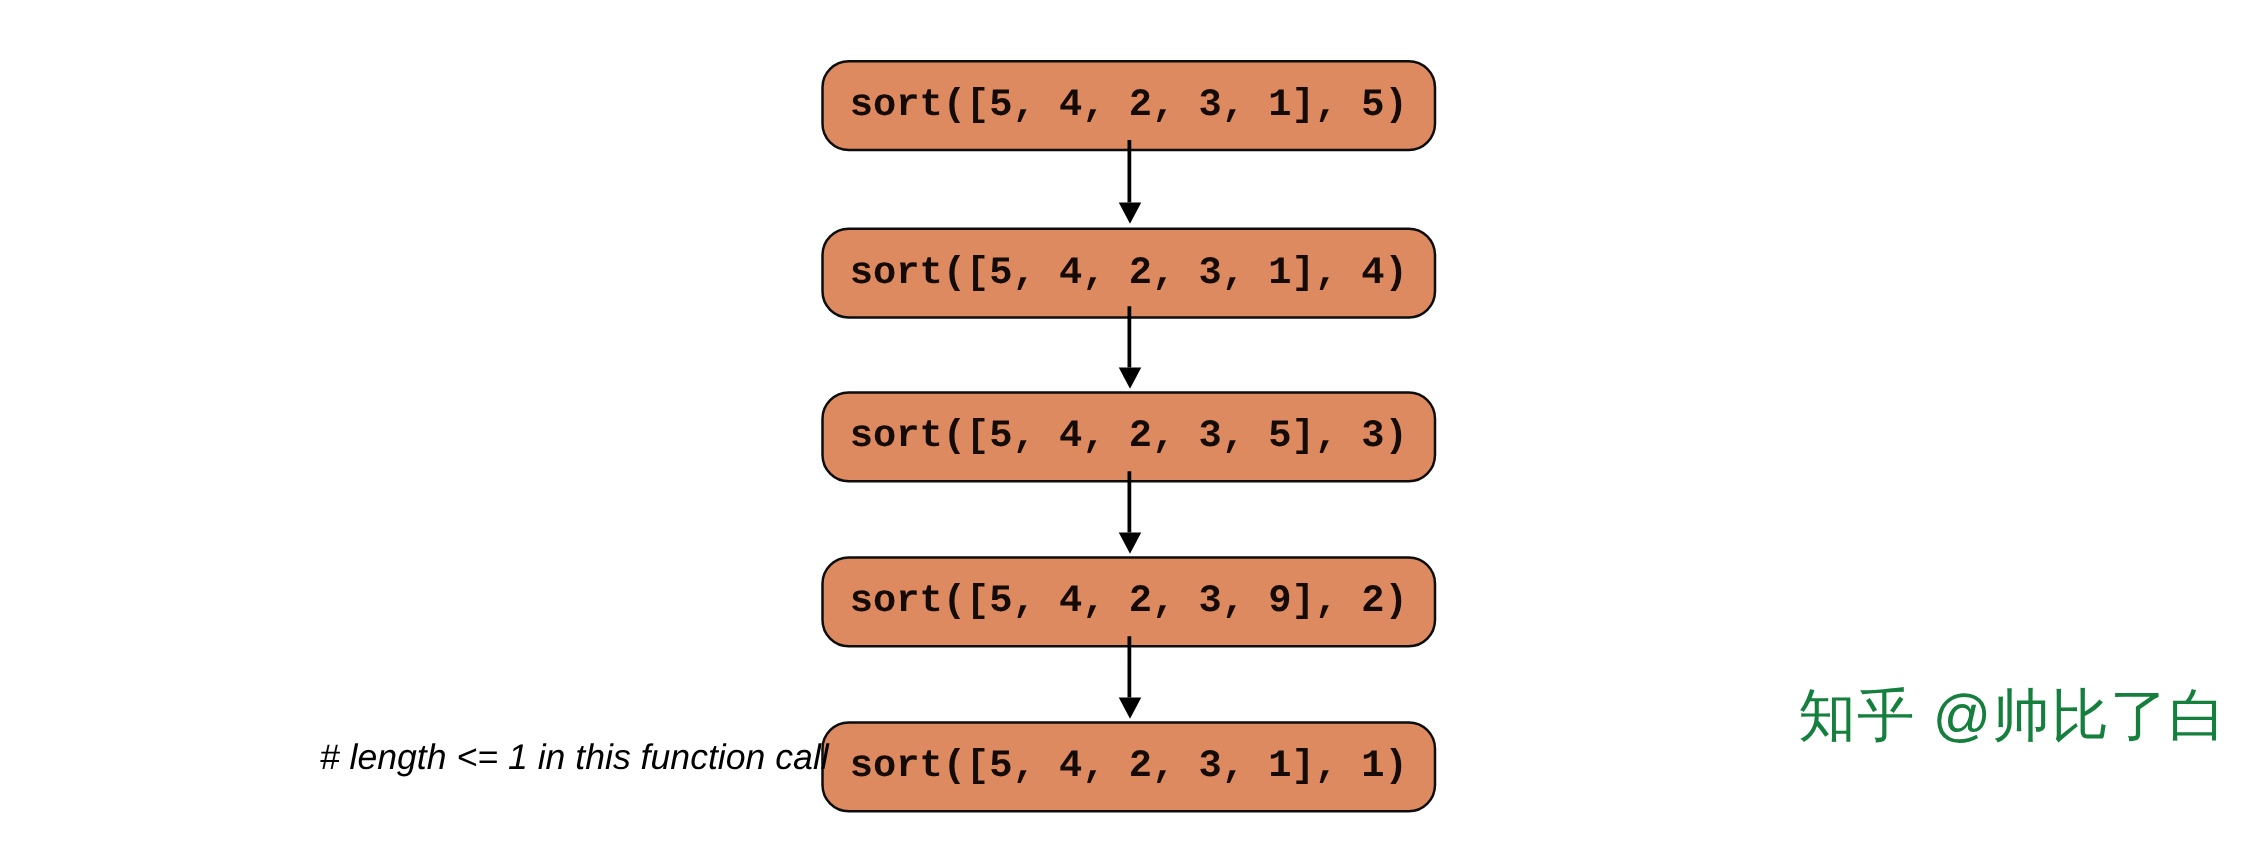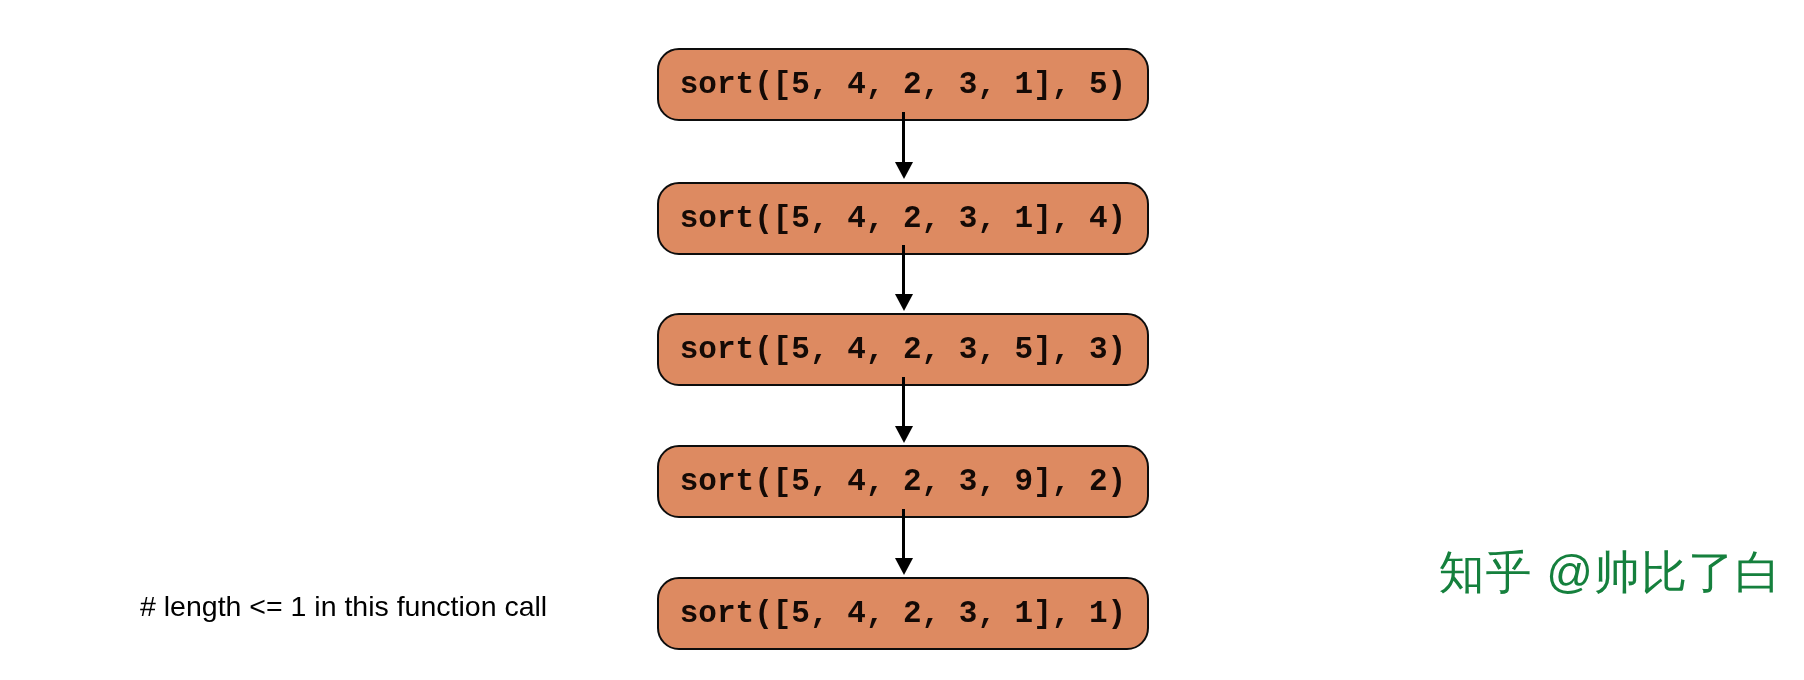--- a/index.html
+++ b/index.html
@@ -54,28 +54,29 @@
   }
   .arrow-head {
     width: 0;
     height: 0;
     border-left: 9.5px solid transparent;
     border-right: 9.5px solid transparent;
     border-top: 17px solid #000000;
   }
   .annotation {
     position: absolute;
-    left: 140px;
+    left: 163px;
     width: 500px;
     top: 589px;
-    text-align: left;
+    text-align: right;
     font-size: 28.5px;
     line-height: 34px;
     color: #000000;
     white-space: nowrap;
+    font-style: italic;
   }
   .watermark {
     position: absolute;
     right: 22px;
     top: 542px;
     font-size: 46px;
     line-height: 60px;
     color: #15803d;
     letter-spacing: 1px;
     white-space: nowrap;

